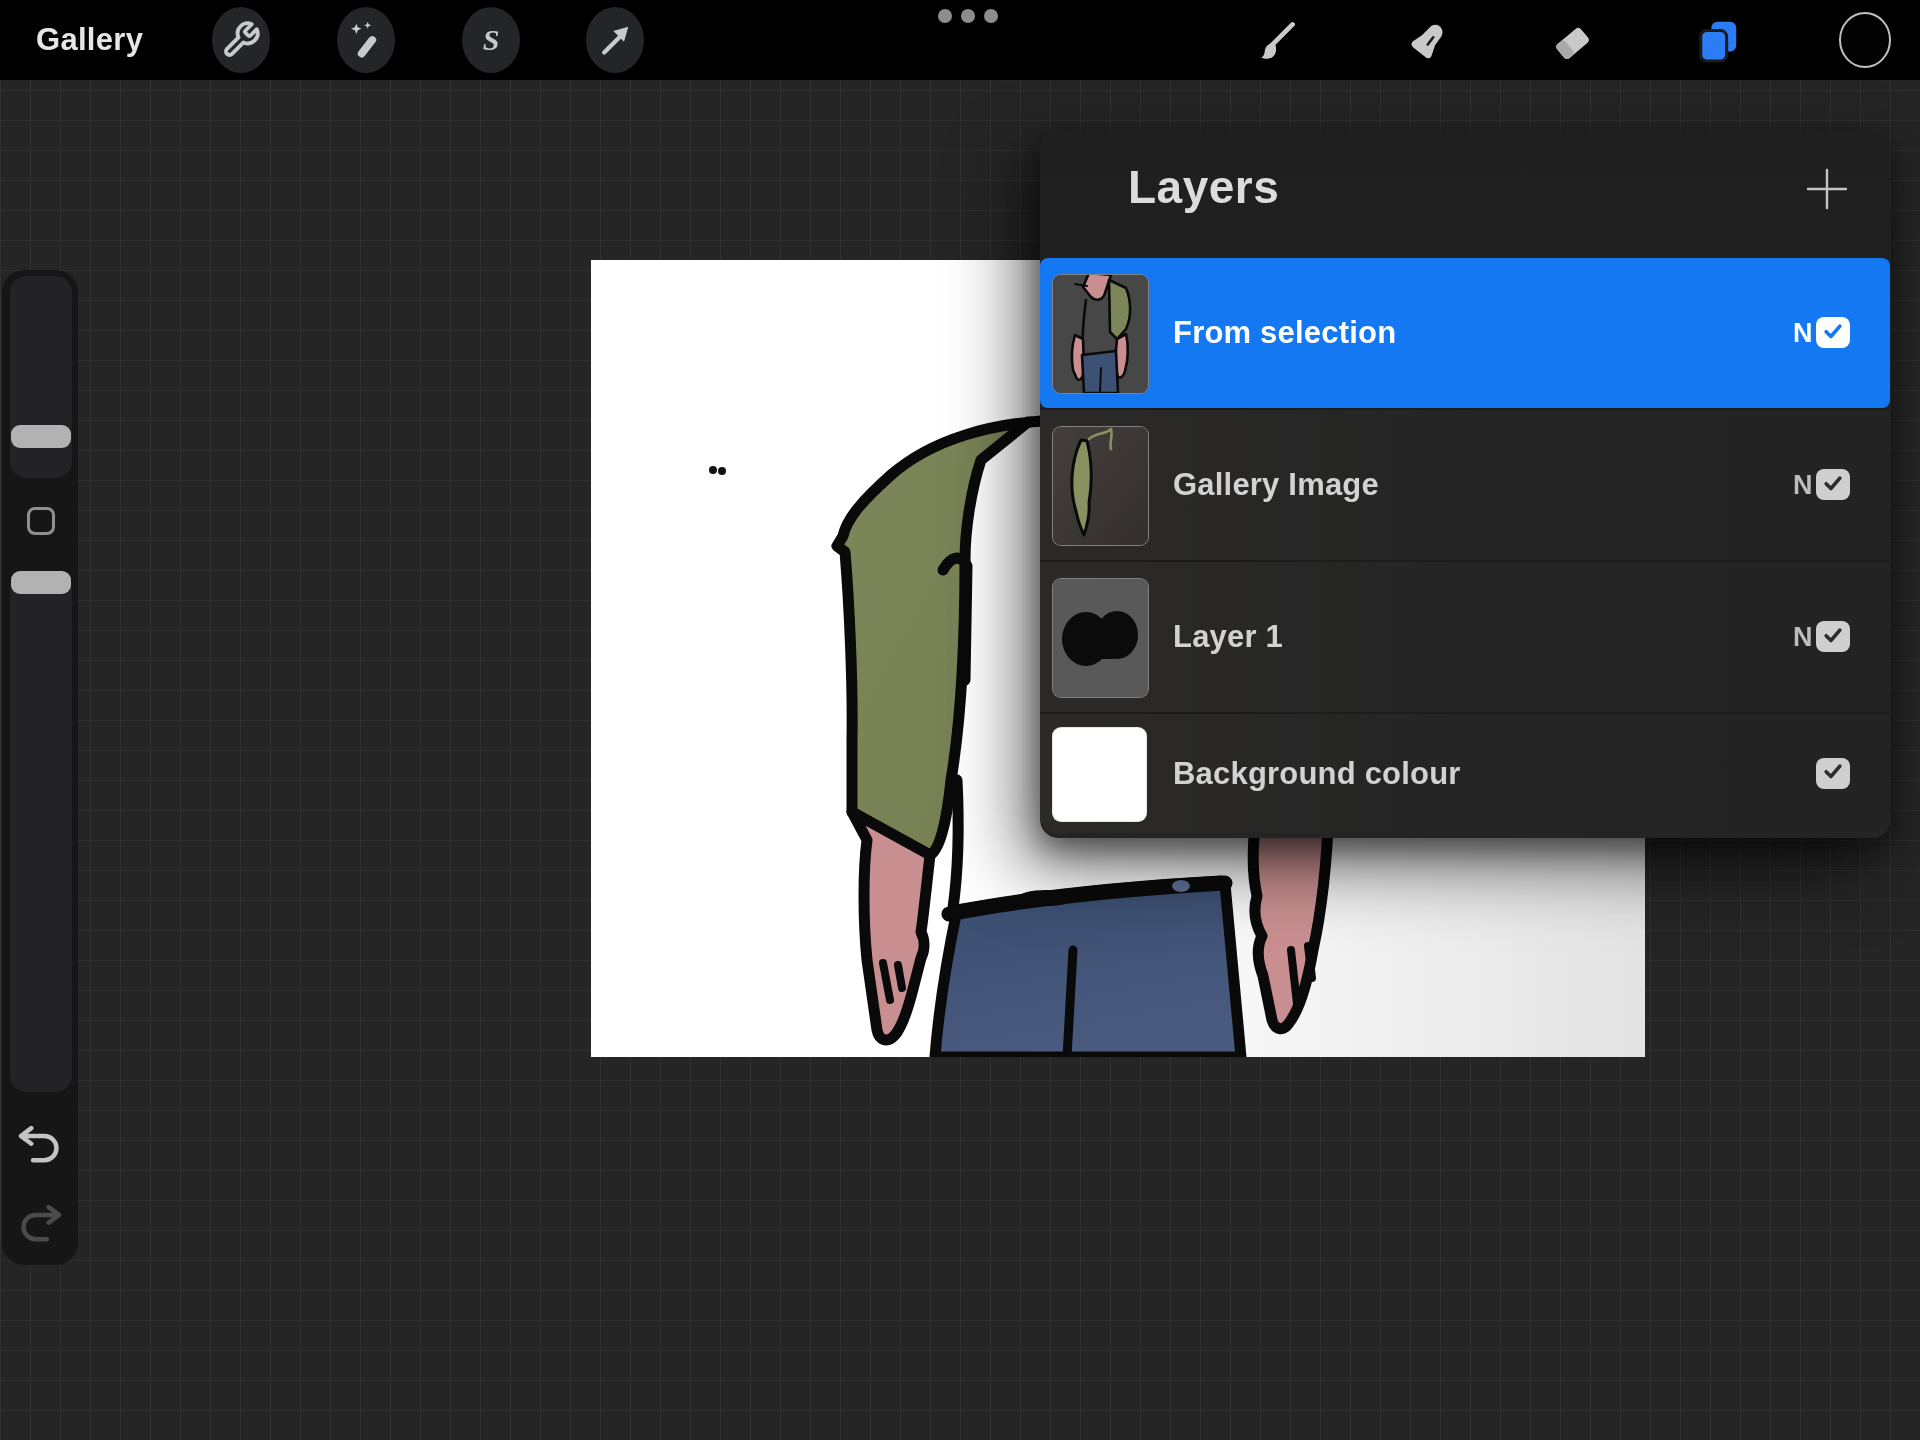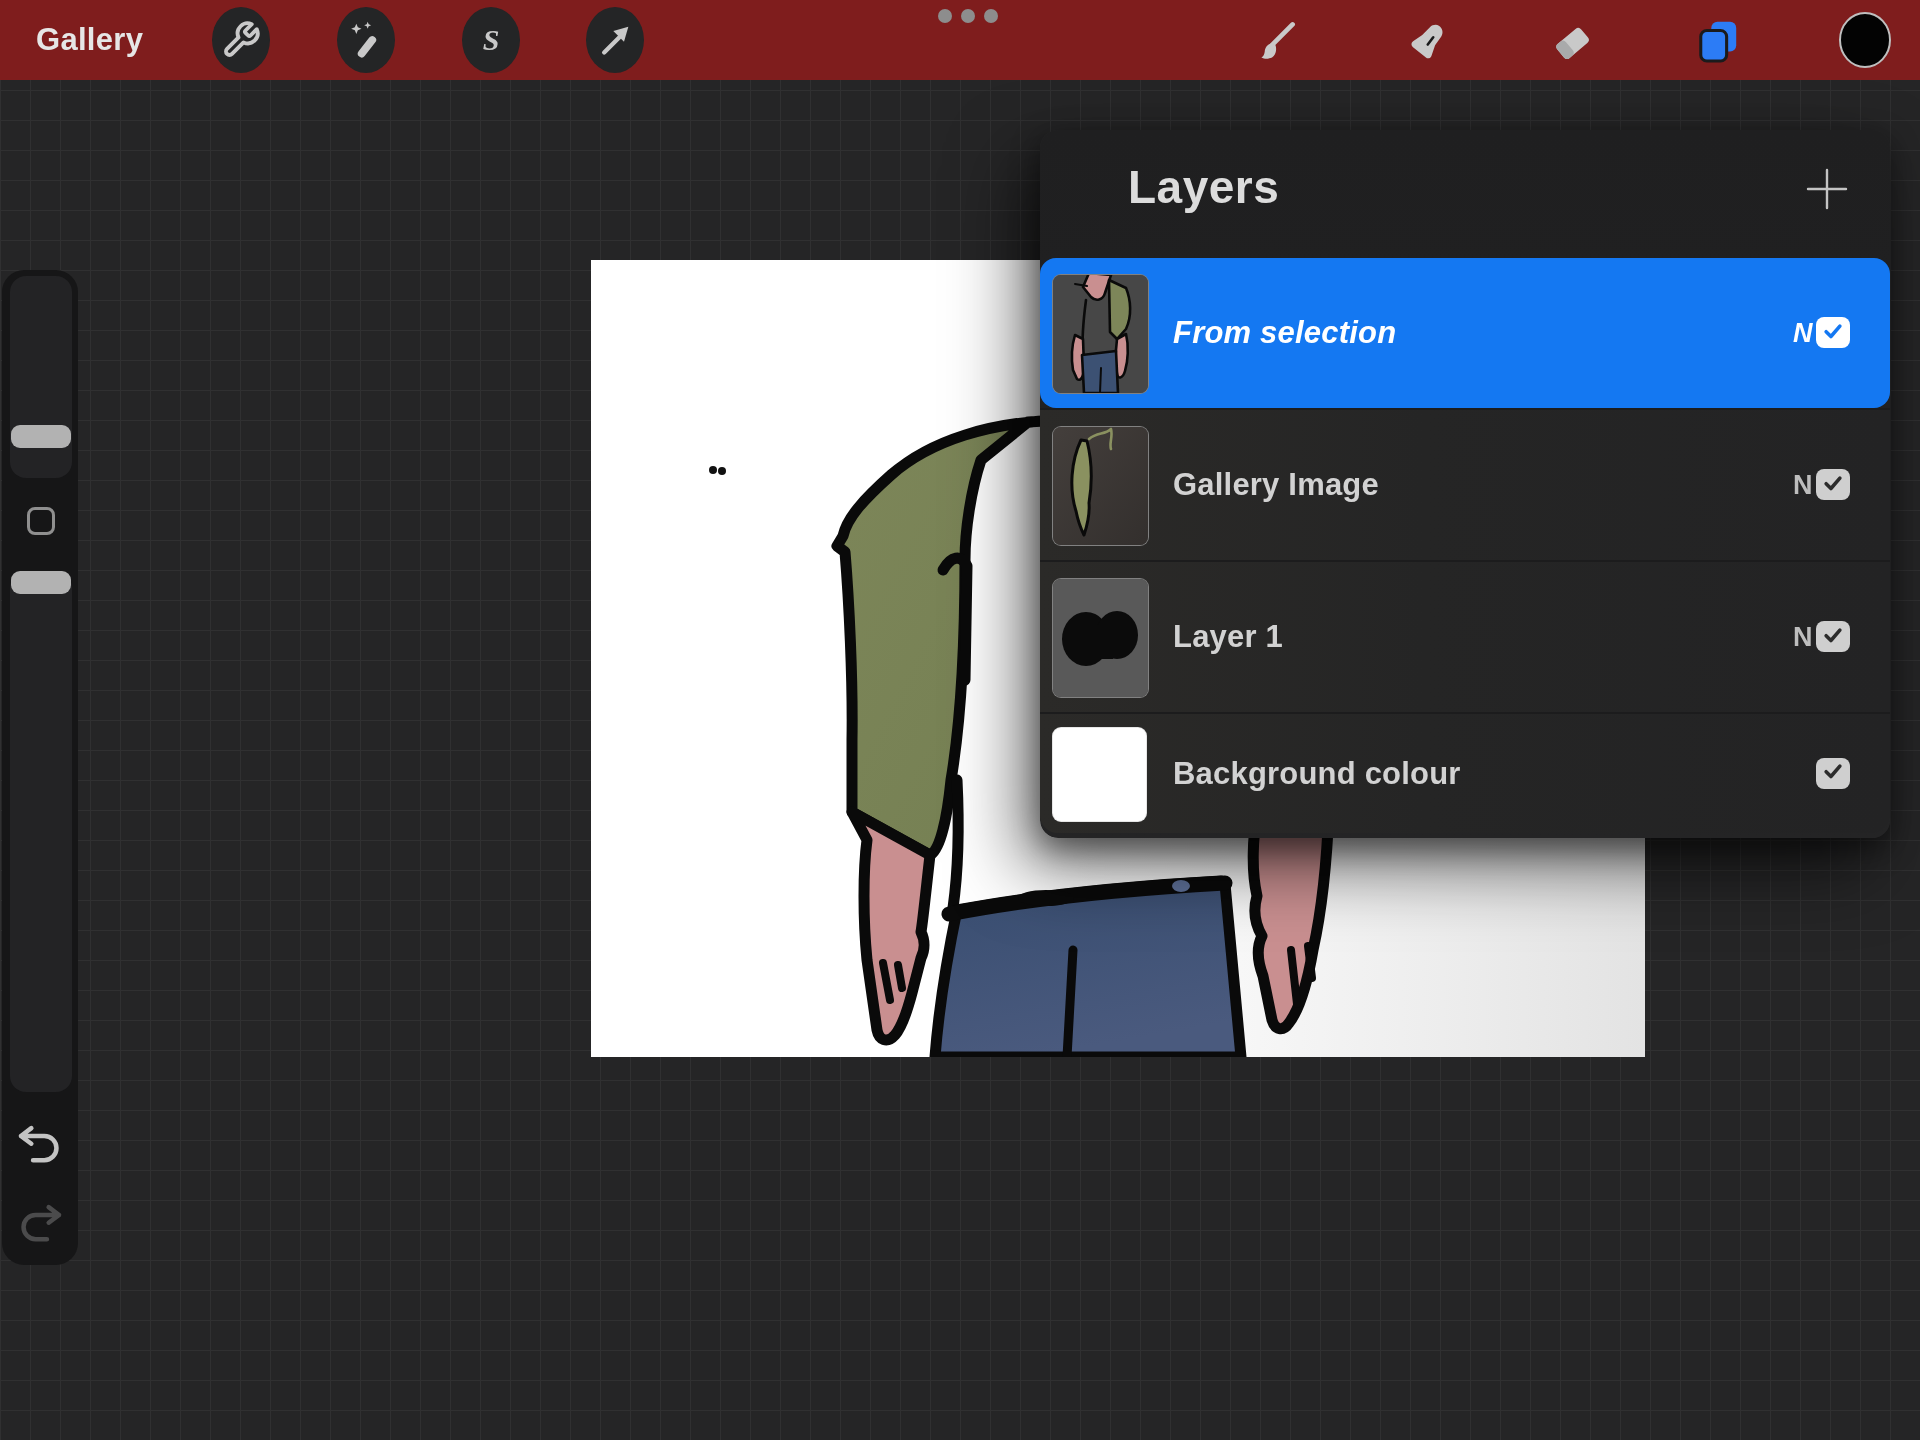--- a/index.html
+++ b/index.html
@@ -7,21 +7,21 @@
     width:1920px;height:1440px;position:relative;overflow:hidden;
     background-color:#252526;
     background-image:
       linear-gradient(#303031 1px, transparent 1px),
       linear-gradient(90deg,#303031 1px, transparent 1px);
     background-size:30px 30px;
     font-family:"Liberation Sans", sans-serif;
     -webkit-font-smoothing:antialiased;
   }
   
-  .topbar{position:absolute;left:0;top:0;width:1920px;height:80px;background:#7f1d1d;z-index:40;text-decoration:underline;}
+  .topbar{position:absolute;left:0;top:0;width:1920px;height:80px;background:#000000;z-index:40;text-decoration:underline;}
   .gallery{position:absolute;left:36px;top:0;height:80px;line-height:80px;
     font-size:31px;font-weight:700;color:#e6e6e6;letter-spacing:.3px;cursor:default;}
   .toolbtn{position:absolute;top:7px;width:58px;height:66px;border-radius:50%;
     display:flex;align-items:center;justify-content:center;}
   .toolbtn.oval{background:#242526;}
   .toolbtn svg{display:block;}
   .more-dots{position:absolute;left:938px;top:8px;width:64px;height:16px;display:flex;gap:9px;align-items:center;}
   .more-dots i{width:14px;height:14px;border-radius:50%;background:#8d8d8d;display:block;}
   
   .sidebar{position:absolute;left:2px;top:270px;width:76px;height:995px;background:#161617;border-radius:22px;z-index:20;}
@@ -42,21 +42,21 @@
     background:linear-gradient(180deg,#1f1f20 0%,#242425 100%);
     border-radius:18px;
     box-shadow:-20px 30px 70px rgba(0,0,0,.55), 0 10px 30px rgba(0,0,0,.45);}
   .panel-header{position:relative;height:128px;}
   .panel-title{position:absolute;left:44px;top:30px;font-size:46px;font-weight:700;color:#dcdcdc;letter-spacing:.5px;margin-left:44px;}
   .panel-add{position:absolute;right:40px;top:38px;width:46px;height:46px;display:flex;align-items:center;justify-content:center;}
   .lrow{position:relative;height:150px;}
   .lrow.sep{border-top:2px solid #1c1c1d;height:150px;}
   .lrow.unsel{background:linear-gradient(90deg,#2b2a28 0%,#252525 45%,#232324 100%);}
   .lrow.last{height:119px;border-bottom-left-radius:18px;border-bottom-right-radius:18px;padding-left:12px;}
-  .lrow.selected{background:#1478f2;border-radius:16px;font-style:italic;}
+  .lrow.selected{background:#1478f2;border-radius:8px;}
   .thumb{position:absolute;left:12px;top:16px;width:95px;height:118px;border-radius:9px;
     border:1px solid rgba(200,200,200,.45);overflow:hidden;background:#474747;}
   .lrow.last .thumb{top:13px;width:93px;height:93px;background:#ffffff;}
   .thumb svg{display:block;}
   .lname{position:absolute;left:133px;top:0;height:100%;display:flex;align-items:center;
     font-size:31px;font-weight:600;color:#d2d2d2;letter-spacing:.2px;}
   .lrow.selected .lname{color:#ffffff;}
   .blend{position:absolute;left:753px;top:0;height:100%;display:flex;align-items:center;
     font-size:27px;font-weight:600;color:#bdbdbd;}
   .lrow.selected .blend{color:#ffffff;}

